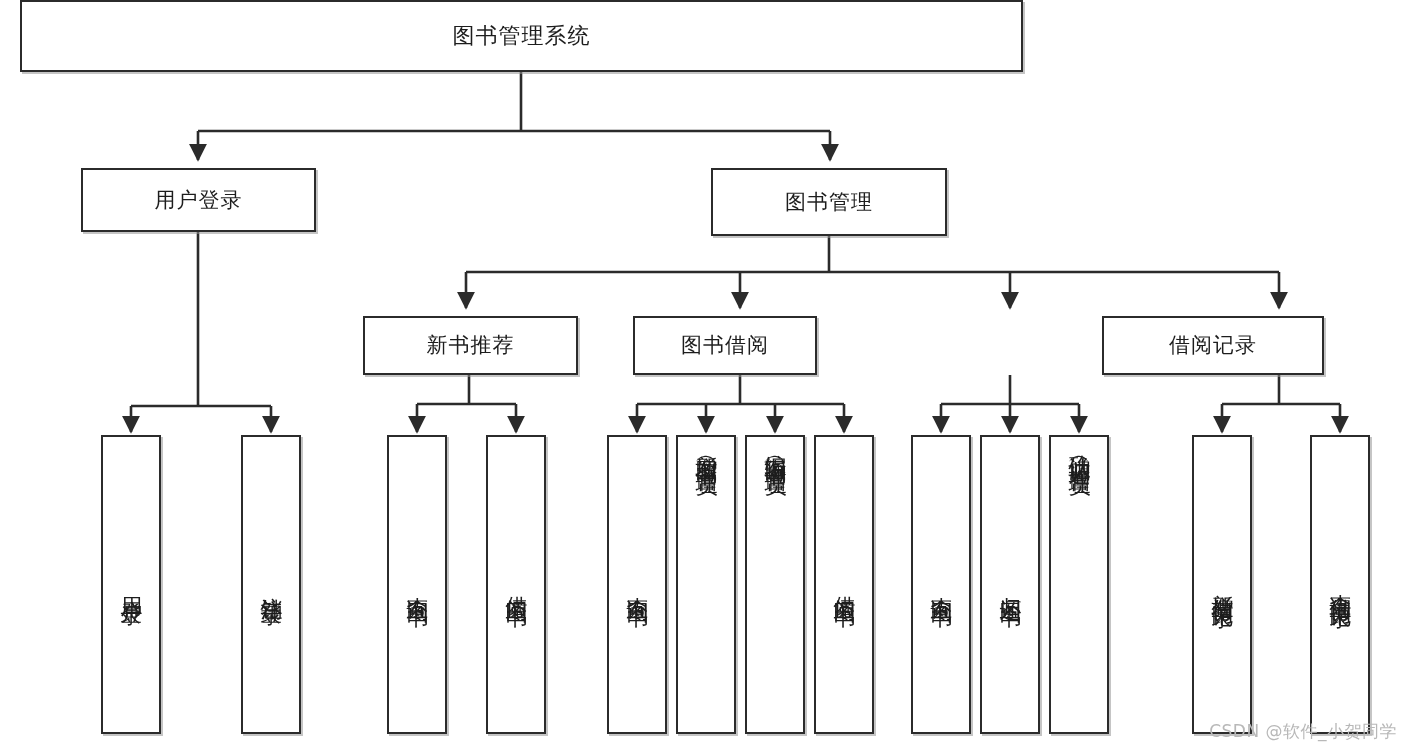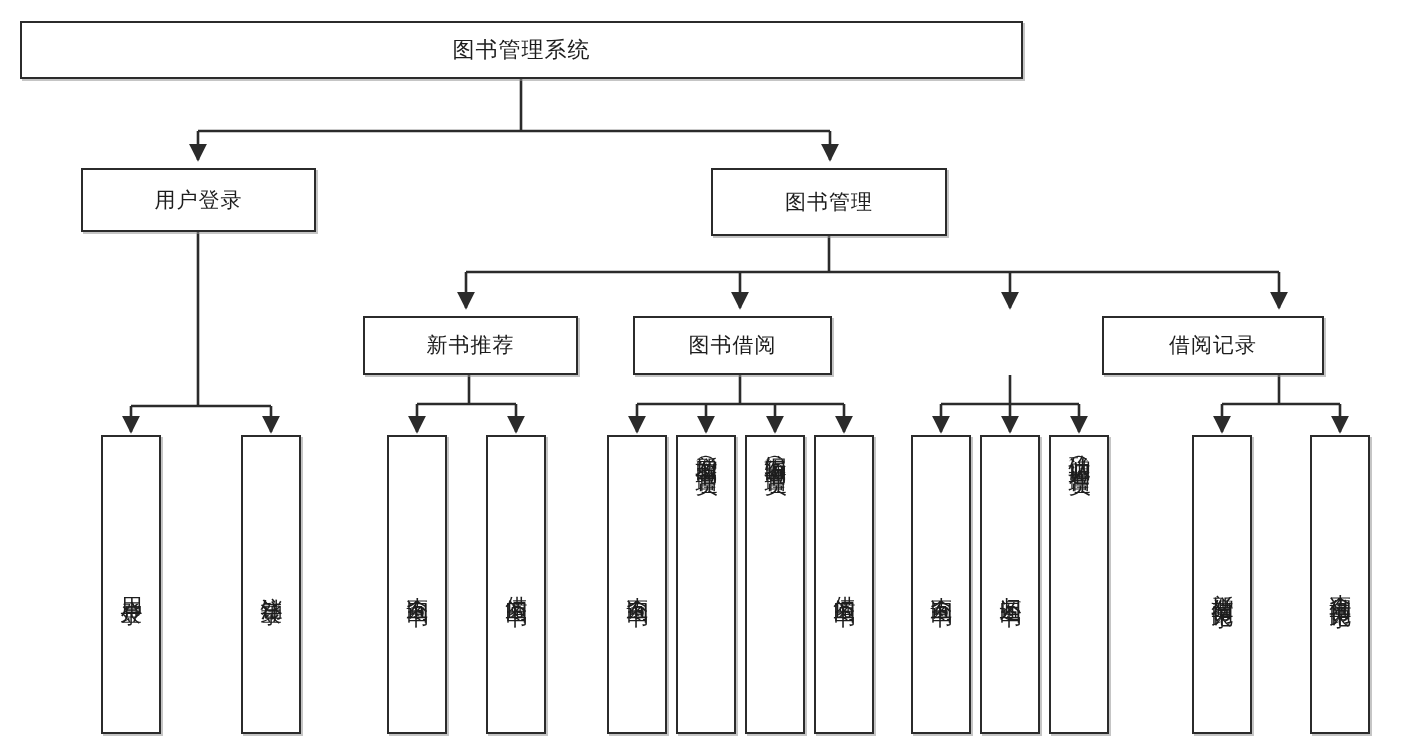--- a/index.html
+++ b/index.html
@@ -115,35 +115,35 @@
       <path d="M 1010 404 L 1010 432" marker-end="url(#arr)"></path>
       <path d="M 1079 404 L 1079 432" marker-end="url(#arr)"></path>
 
       <path d="M 1279 375 L 1279 404"></path>
       <path d="M 1222 404 L 1340 404"></path>
       <path d="M 1222 404 L 1222 432" marker-end="url(#arr)"></path>
       <path d="M 1340 404 L 1340 432" marker-end="url(#arr)"></path>
     </g>
   </svg>
 
-  <div class="node root" style="left:20px;top:21px;width:1003px;height:58px;">
+  <div class="node root" style="left:20px;top:0;width:1003px;height:72px;">
     <span class="lbl">图书管理系统</span>
   </div>
 
   <div class="node l2" style="left:81px;top:168px;width:235px;height:64px;">
     <span class="lbl">用户登录</span>
   </div>
   <div class="node l2" style="left:711px;top:168px;width:236px;height:68px;">
     <span class="lbl">图书管理</span>
   </div>
 
   <div class="node l3" style="left:363px;top:316px;width:215px;height:59px;">
     <span class="lbl">新书推荐</span>
   </div>
-  <div class="node l3" style="left:633px;top:316px;width:199px;height:59px;">
+  <div class="node l3" style="left:633px;top:316px;width:184px;height:59px;">
     <span class="lbl">图书借阅</span>
   </div>
   <div class="node l3" style="left:1102px;top:316px;width:222px;height:59px;">
     <span class="lbl">借阅记录</span>
   </div>
 
   <div class="leaf mid" style="left:101px;top:435px;width:60px;height:299px;">
     <span class="vlbl">用户登录</span>
   </div>
   <div class="leaf mid" style="left:241px;top:435px;width:60px;height:299px;">
@@ -180,14 +180,15 @@
     <span class="vlbl">确认归还（管理员）</span>
   </div>
 
   <div class="leaf mid" style="left:1192px;top:435px;width:60px;height:299px;">
     <span class="vlbl">新增借阅记录</span>
   </div>
   <div class="leaf mid" style="left:1310px;top:435px;width:60px;height:299px;">
     <span class="vlbl">查询借阅记录</span>
   </div>
 
+  <div class="watermark">CSDN @软件_小贺同学</div>
 
 </div>
 
 </body></html>

